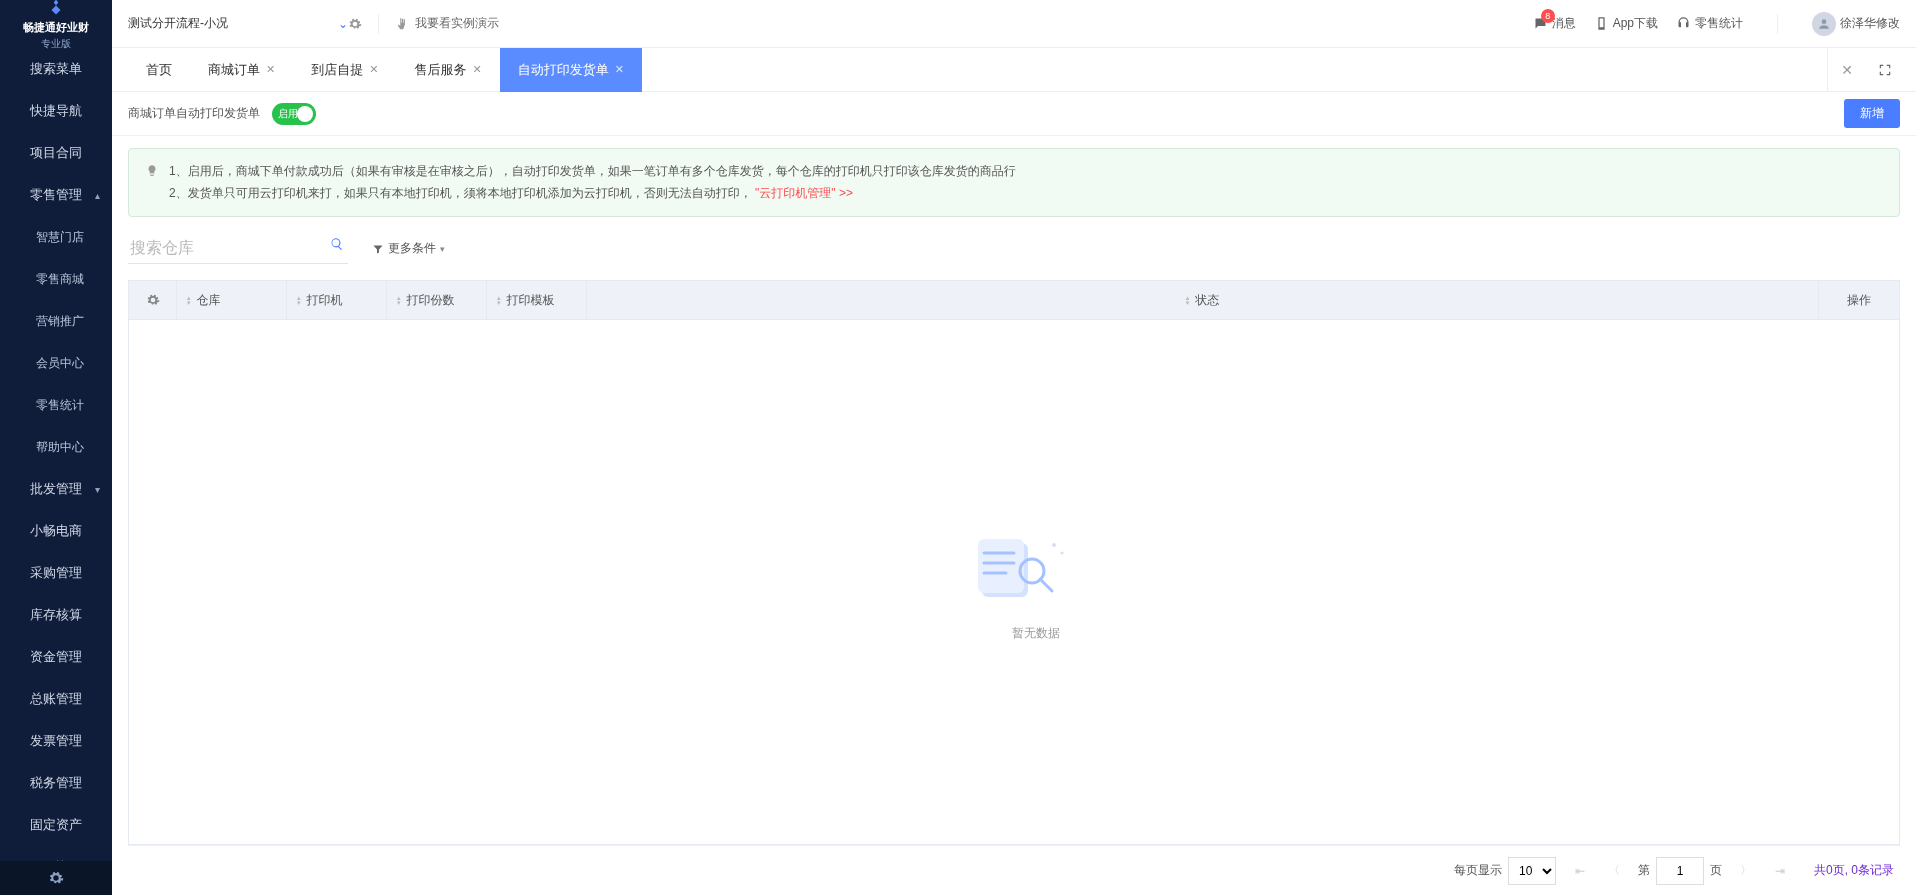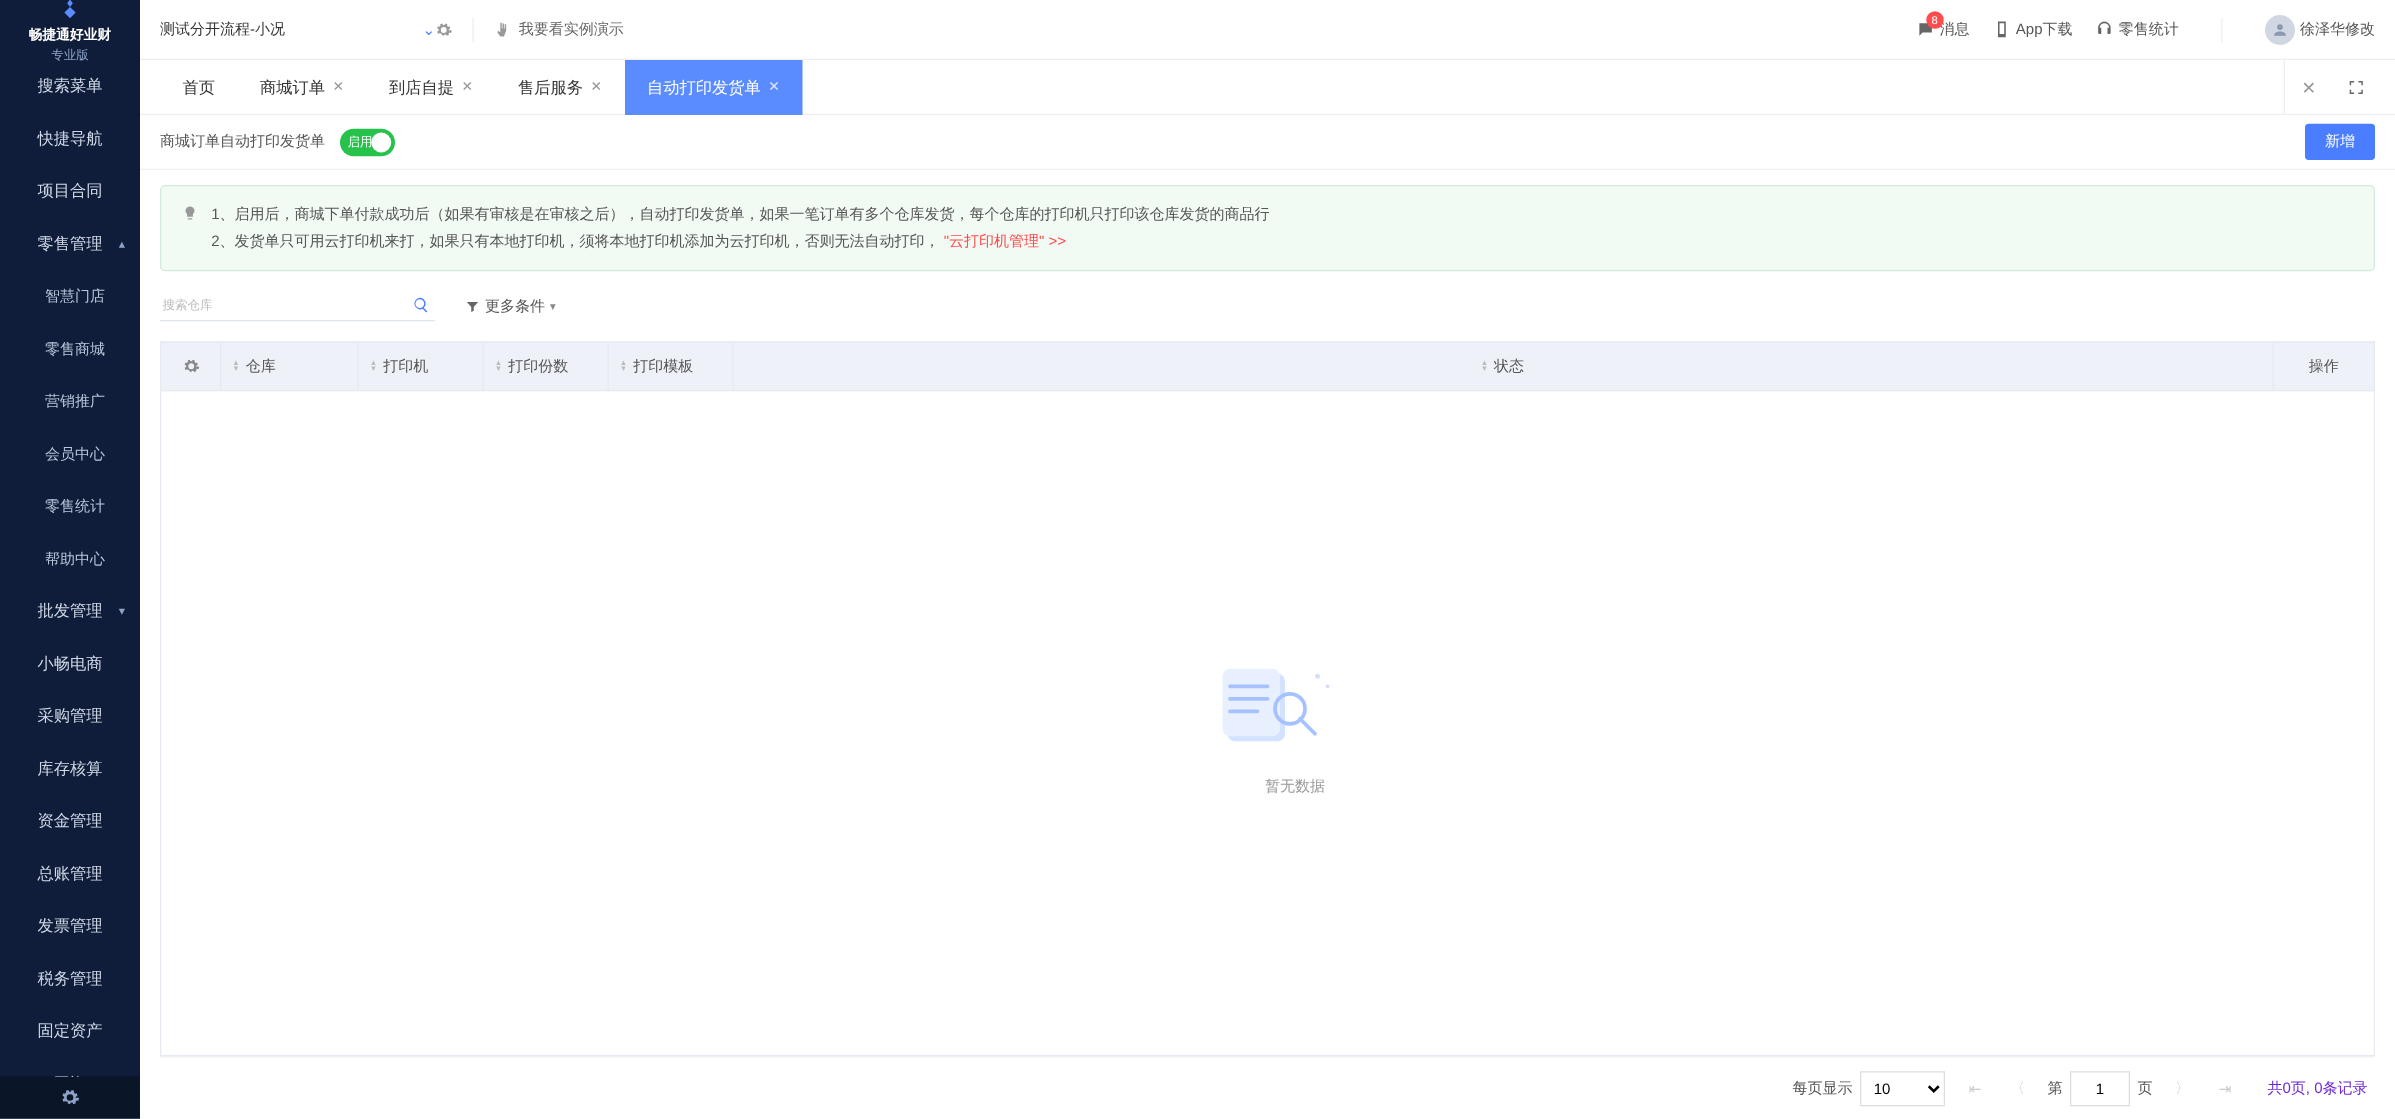--- a/index.html
+++ b/index.html
@@ -62,21 +62,21 @@
 .content-body { flex: 1; padding: 12px 16px 0 16px; display: flex; flex-direction: column; min-height: 0; overflow:hidden; }
 
 
 .info-box { border: 1px solid #d4e9d9; background: #f2faf4; border-radius: 4px; padding: 12px 16px; display: flex; gap: 10px; font-size: 12px; color: #555; line-height: 1.8; }
 .info-box .bulb { width: 14px; height: 14px; flex-shrink: 0; margin-top: 3px; fill: #999; }
 .info-link { color: #ff4d4f; cursor: pointer; }
 
 
 .search-row { display: flex; align-items: center; padding: 16px 0; gap: 24px; }
 .search-box { position: relative; width: 220px; border-bottom: 1px solid #e0e4eb; }
-.search-box input { border: none; outline: none; width: 100%; padding: 6px 24px 6px 2px; font-size: 10px; background: transparent; }
+.search-box input { border: none; outline: none; width: 100%; padding: 6px 24px 6px 2px; font-size: 16px; background: transparent; }
 .search-box input::placeholder{ color:#bbb;}
 .search-box .mag { position: absolute; right: 4px; top: 4px; width: 14px; height: 14px; fill: #4a7dff; }
 .more-cond { display: flex; align-items: center; gap: 4px; color: #555; cursor: pointer; font-size:12px;}
 .more-cond svg { width: 12px; height: 12px; fill: #666; }
 
 
 .table-wrap { flex: 1; display: flex; flex-direction: column; min-height: 0; }
 .thead { display: flex; background: #eef1f8; height: 40px; align-items: stretch; border: 1px solid #e5e9f2; }
 .th { display: flex; align-items: center; padding: 0 10px; color: #555; border-right: 1px solid #e5e9f2; font-size:12px; position:relative;}
 .th .sort { display:flex; flex-direction:column; margin-right:6px; gap:0; line-height:5px;}
@@ -91,21 +91,21 @@
 .th-ops { width: 80px; justify-content: center; border-right: none; }
 
 .tbody { flex: 1; display: flex; flex-direction: column; align-items: center; justify-content: center; border: 1px solid #e5e9f2; border-top: none;}
 .empty-img { width: 120px; height: 90px; opacity: 0.9; }
 .empty-text { color: #999; margin-top: 12px; font-size: 12px; margin-left: 44px; }
 
 
 .pager { height: 50px; display: flex; align-items: center; justify-content: flex-end; gap: 14px; padding: 0 6px; border-top: 1px solid #f0f0f0; font-size:12px; color:#555;}
 .pager .page-size, .pager .page-num { display:flex; align-items:center; gap:6px;}
 .pager select, .pager input { border:1px solid #ddd; padding:4px 6px; font-size:12px; background:#fff;}
-.pager select{ width:68px; height:28px;}
+.pager select{ width:48px; height:28px;}
 .pager input { width:48px; height:28px; text-align:center;}
 .pager .pg-btn { width:20px; height:20px; display:flex; align-items:center; justify-content:center; color:#ccc; cursor:pointer;}
 .pager .pg-summary { margin-left: 10px; color:#6d28d9;}
 </style>
 </head>
 <body>
 
 <div class="app">
 
   <aside class="sidebar">

